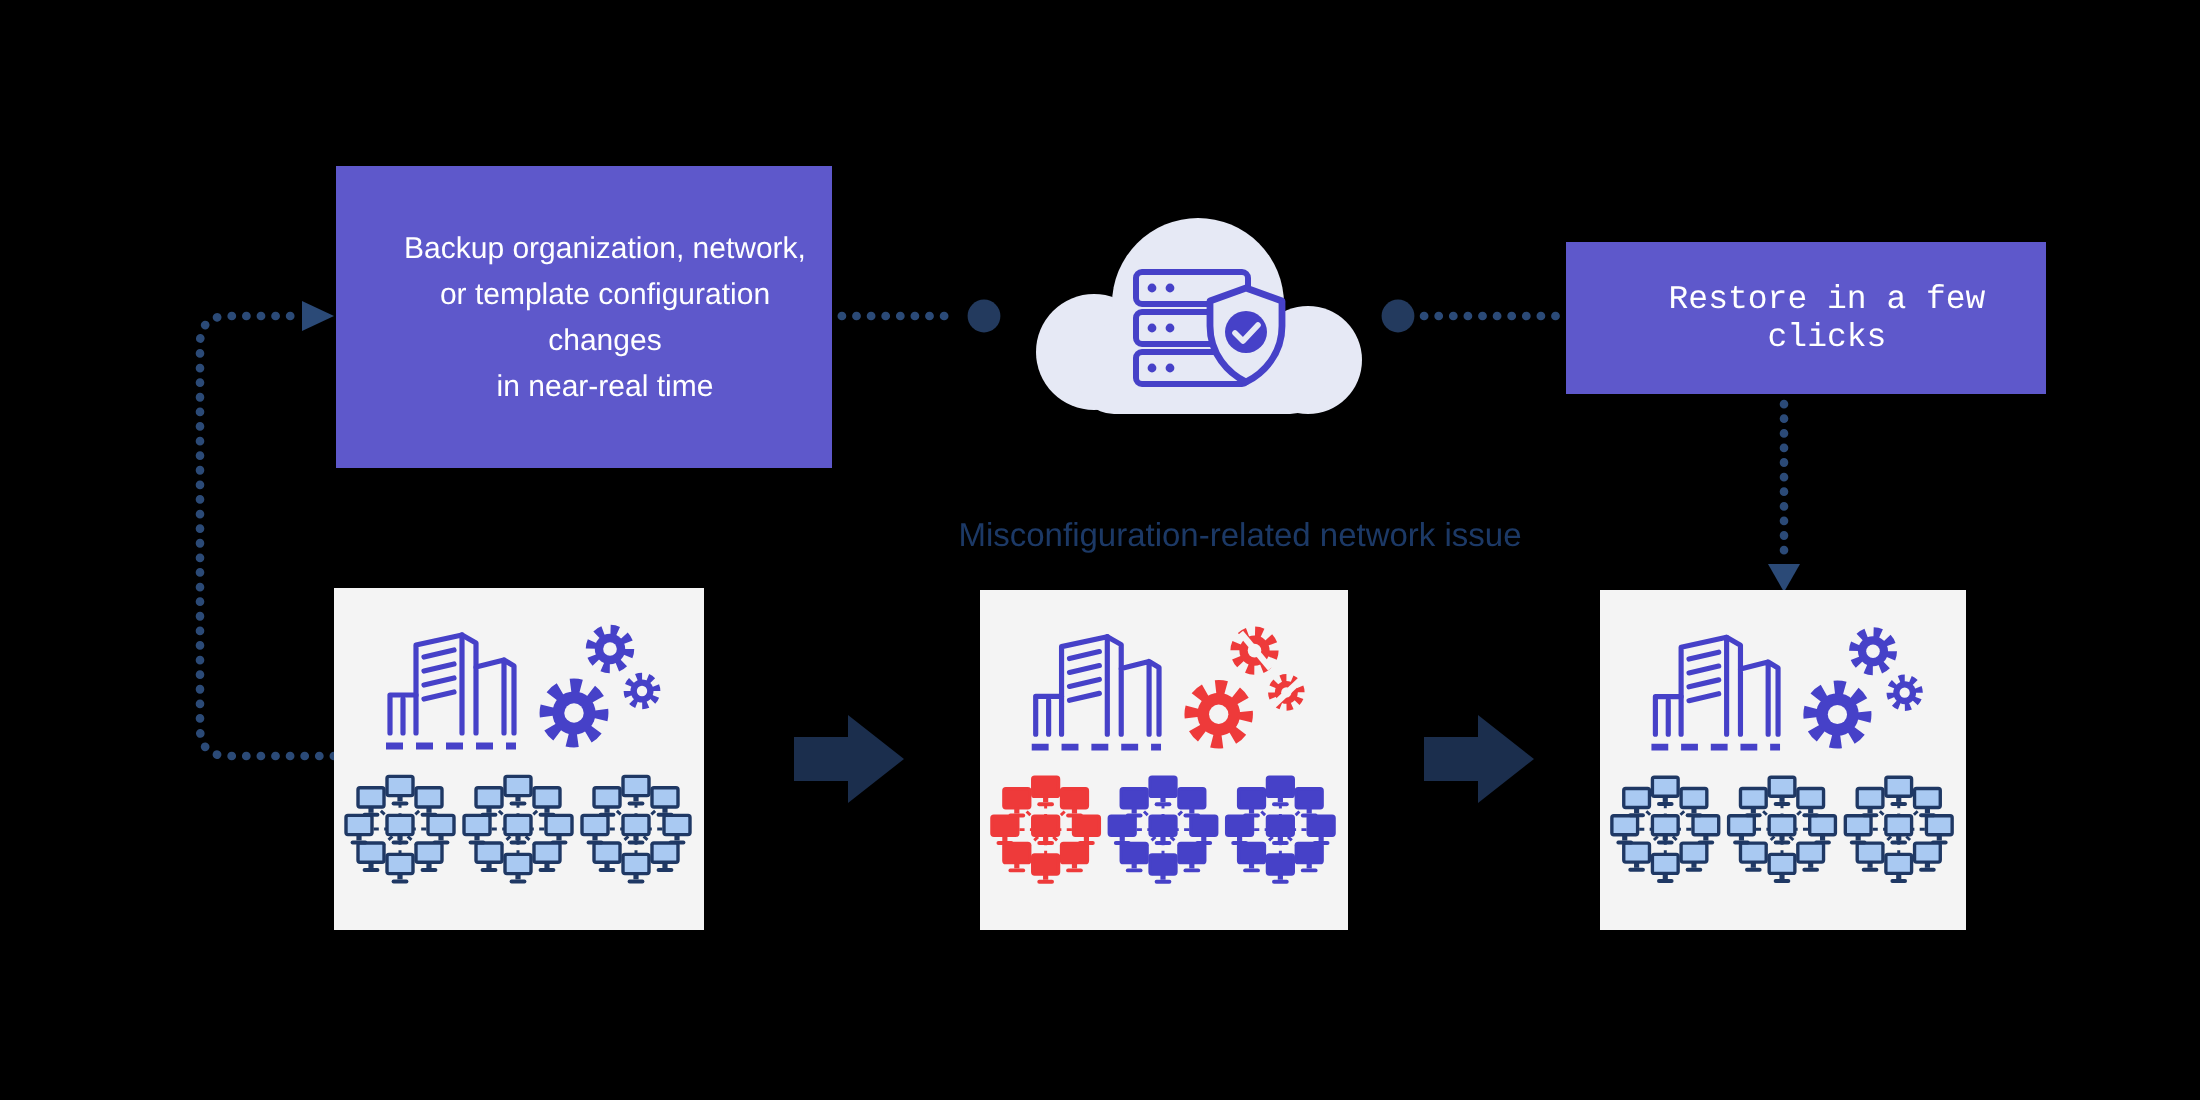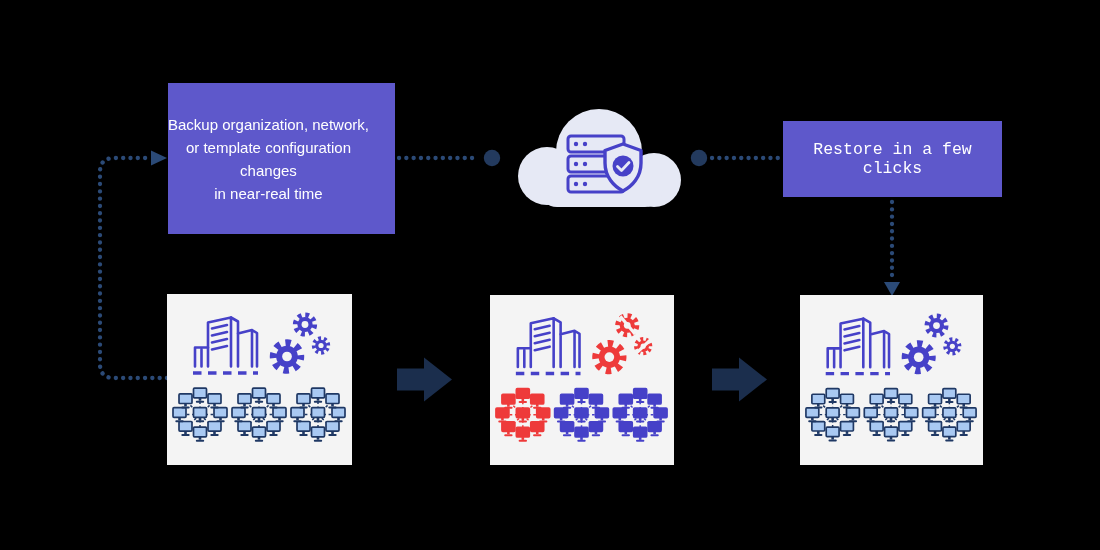--- a/index.html
+++ b/index.html
@@ -7,21 +7,21 @@
     position:relative;width:1100px;height:550px;background:#000;
     font-family:"Liberation Sans",sans-serif;overflow:hidden;
   }
   #connectors{position:absolute;left:0;top:0;width:1100px;height:550px;}
   .dots{fill:none;stroke:var(--dots);stroke-width:4.3;stroke-dasharray:0.1 7.2;stroke-linecap:round;}
   .head{fill:var(--dots);}
   .bigdot{fill:var(--navy_dark);}
   .bigarrow{fill:var(--arrow);}
   .pbox{
     position:absolute;background:var(--purple);color:var(--text_white);
-    display:flex;align-items:center;text-align:center;
+    display:flex;align-items:center;justify-content:center;text-align:center;padding-left:21px;
   }
   #backup-box{left:168px;top:83px;width:227px;height:151px;font-size:15px;line-height:23px;}
   #backup-box span{white-space:pre-line;}
   #restore-box{left:783px;top:121px;width:219px;height:76px;font-size:16.5px;font-family:Liberation Mono, monospace;}
   .caption{
     position:absolute;left:420px;top:259px;width:400px;text-align:center;
     color:var(--caption_text);font-size:16.5px;font-weight:500;
   }
   #cloud{position:absolute;left:505px;top:100px;width:185px;height:118px;}
   .cld{fill:var(--cloud_fill);}
@@ -83,20 +83,21 @@
       <path class="shield" d="M118 44 L136 50.5 V63 C136 77 127 86.5 118 91 C109 86.5 100 77 100 63 V50.5 Z"></path>
       <circle class="badge" cx="118" cy="66" r="10.5"></circle>
       <path class="check" d="M112.5 66.5 L116.5 70.5 L124 62.5"></path>
     </g>
   </svg>
 
   <div id="restore-box" class="pbox">
     <span>Restore in a few clicks</span>
   </div>
 
+  <div class="caption">Misconfiguration-related network issue</div>
 
   <div id="panel1" class="panel">
     <svg id="panel1-svg" viewBox="0 0 185 170">
         <g transform="translate(27,20)" fill="none" stroke="#4641c8" stroke-width="2.6" stroke-linejoin="round" stroke-linecap="round">
           <path d="M1 52 V33 H14 M7.5 35 V52"></path>
           <path d="M14 52 V8 L37 3 V52"></path>
           <path d="M37 3 L44 7 V19"></path>
           <path d="M18 14 L33 10.5 M18 21 L33 17.5 M18 28 L33 24.5 M18 35 L33 31.5"></path>
           <path d="M44 52 V19 L58 15.5 V52 M58 15.5 L63 18.5 V52"></path>
           <line x1="-1" y1="58.5" x2="64" y2="58.5" stroke-width="3.4" stroke-dasharray="8.5 6.5" stroke-linecap="butt"></line>

